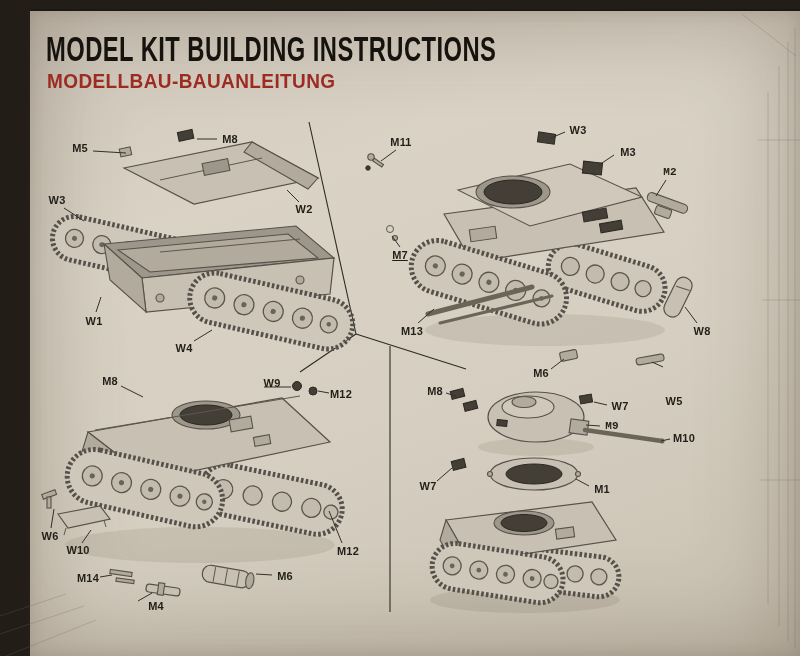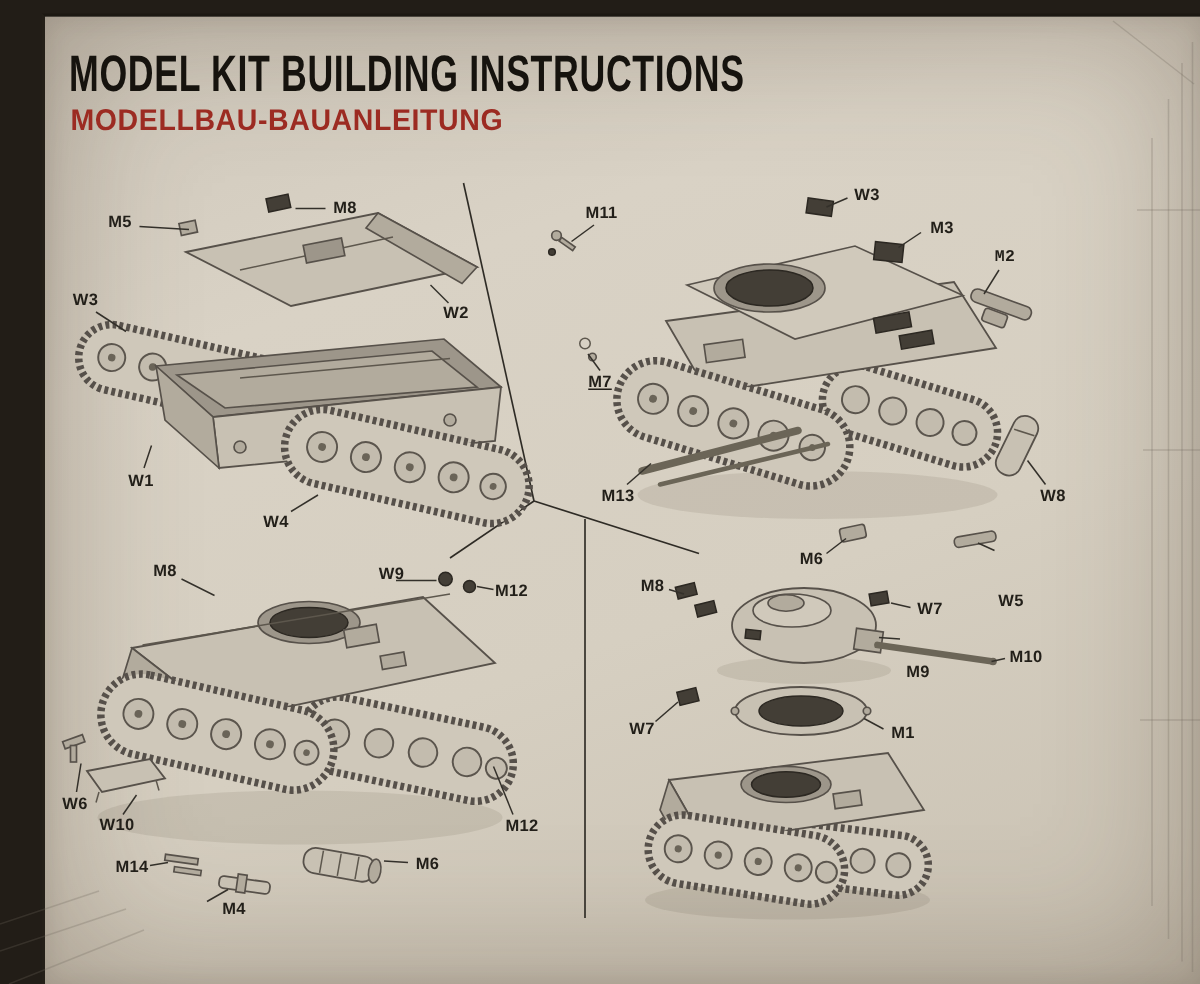--- a/index.html
+++ b/index.html
@@ -313,27 +313,27 @@
     <div class="part-label" style="left: 401px; top: 142px;">M11</div>
     <div class="part-label" style="left: 578px; top: 130px;">W3</div>
     <div class="part-label" style="left: 628px; top: 152px;">M3</div>
     <div class="part-label" style="left: 670px; top: 172px; font-family: Liberation Mono, monospace;">M2</div>
     <div class="part-label" style="left: 400px; top: 255px; text-decoration: underline;">M7</div>
     <div class="part-label" style="left: 412px; top: 331px;">M13</div>
     <div class="part-label" style="left: 541px; top: 373px;">M6</div>
     <div class="part-label" style="left: 702px; top: 331px;">W8</div>
     <div class="part-label" style="left: 674px; top: 369px; margin-top: 32px;">W5</div>
     <div class="part-label" style="left: 110px; top: 381px;">M8</div>
-    <div class="part-label" style="left: 261px; top: 383px;">W9</div>
+    <div class="part-label" style="left: 272px; top: 383px;">W9</div>
     <div class="part-label" style="left: 341px; top: 394px;">M12</div>
     <div class="part-label" style="left: 50px; top: 536px; text-align: right;">W6</div>
     <div class="part-label" style="left: 78px; top: 550px;">W10</div>
     <div class="part-label" style="left: 88px; top: 578px;">M14</div>
     <div class="part-label" style="left: 128px; top: 606px; margin-left: 28px;">M4</div>
     <div class="part-label" style="left: 285px; top: 576px;">M6</div>
     <div class="part-label" style="left: 348px; top: 551px;">M12</div>
     <div class="part-label" style="left: 435px; top: 391px;">M8</div>
     <div class="part-label" style="left: 620px; top: 406px;">W7</div>
-    <div class="part-label" style="left: 612px; top: 448px;">M9</div>
+    <div class="part-label" style="left: 612px; top: 426px; font-family: Liberation Mono, monospace;">M9</div>
     <div class="part-label" style="left: 684px; top: 438px;">M10</div>
     <div class="part-label" style="left: 428px; top: 486px;">W7</div>
     <div class="part-label" style="left: 602px; top: 489px;">M1</div>
   </div>
 
 </body></html>

